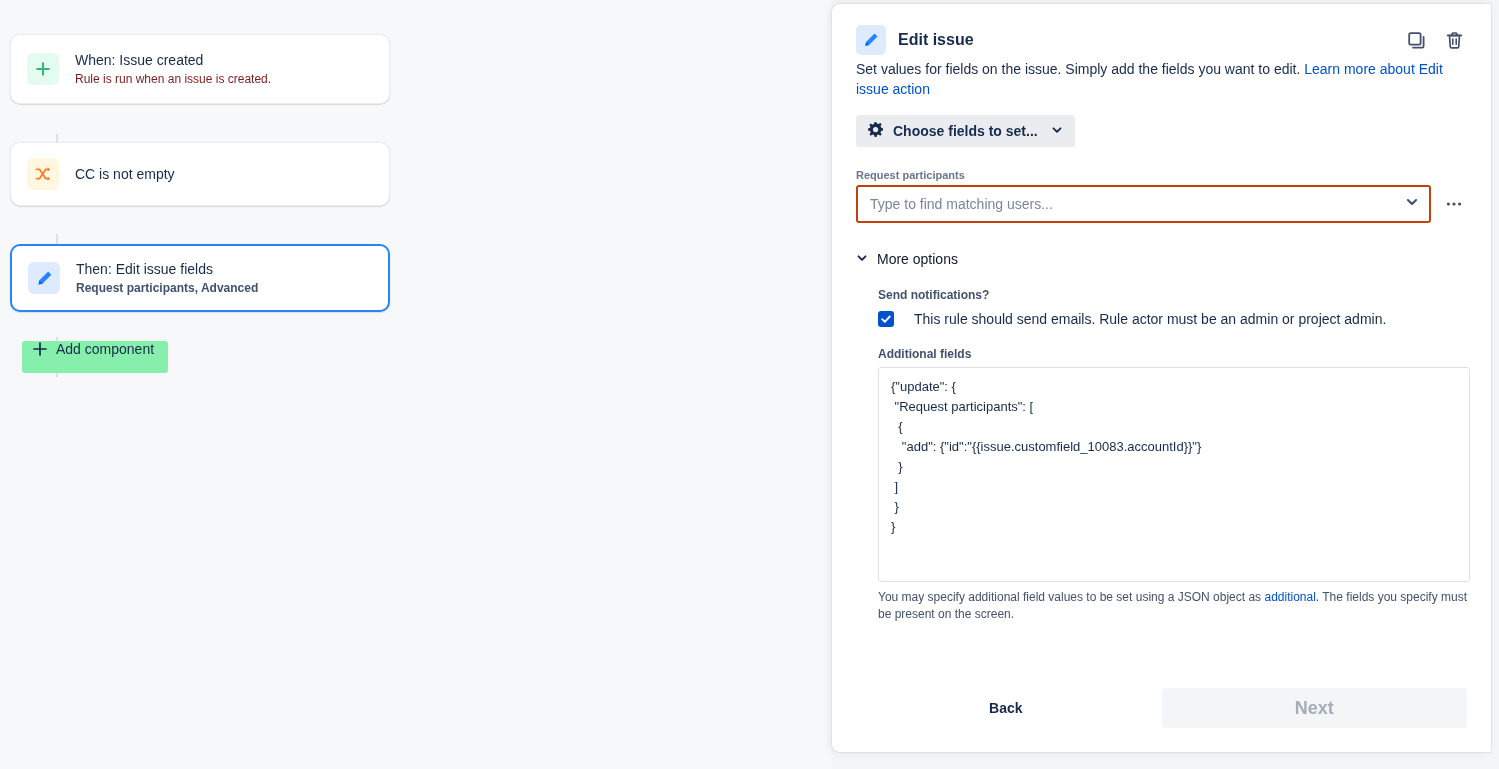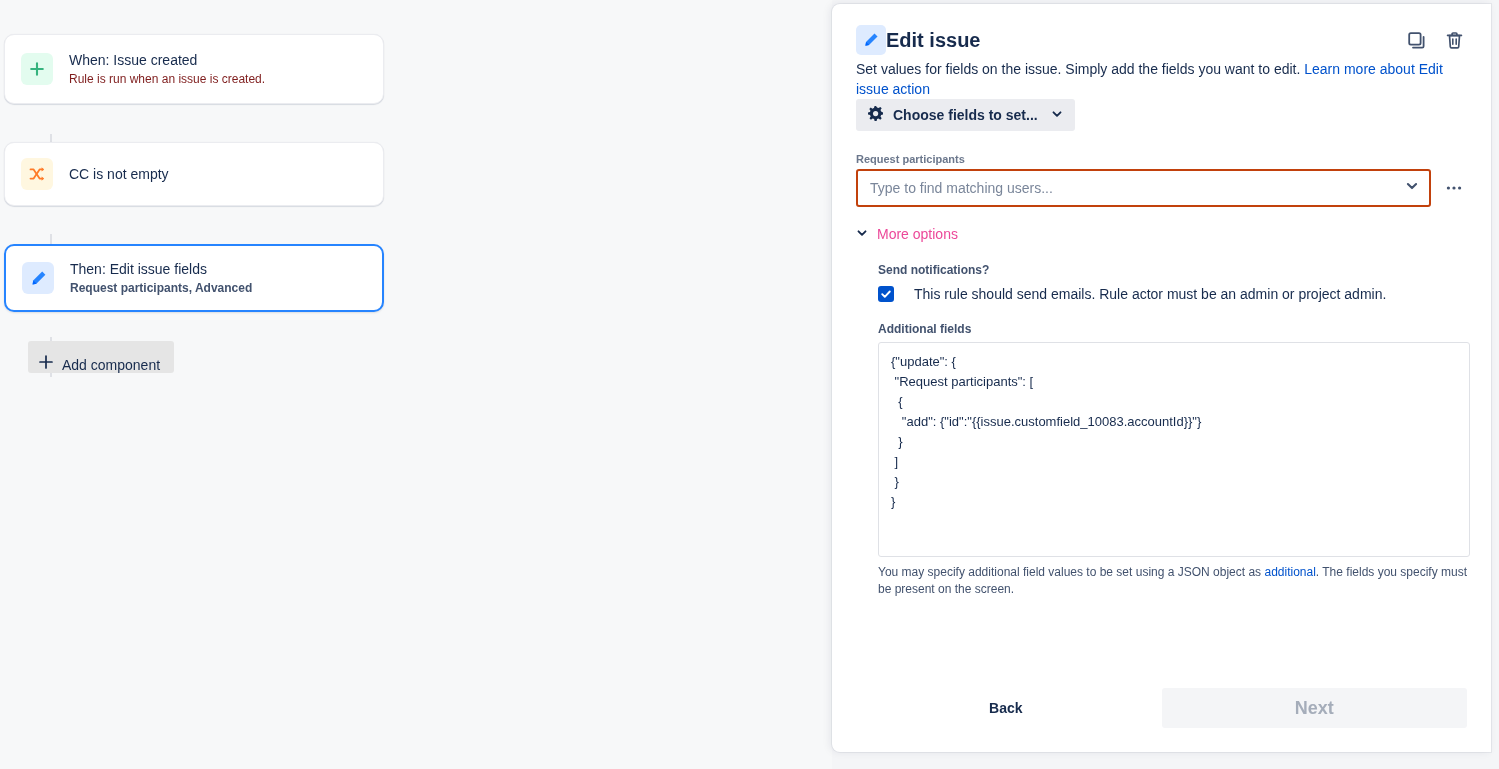--- a/index.html
+++ b/index.html
@@ -11,21 +11,21 @@
     font-family: "Liberation Sans", sans-serif;
     -webkit-font-smoothing: antialiased;
   }
   .app { position: relative; width: 1499px; height: 769px; background: #f4f5f7; }
 
   
   .canvas {
     position: absolute; left: 0; top: 0; width: 832px; height: 769px;
     background: #f7f8f9;
   }
-  .flow { position: absolute; left: 4px; top: 30px; width: 380px; }
+  .flow { position: absolute; left: 10px; top: 30px; width: 380px; }
 
   .connector {
     position: absolute; left: 46px; width: 2px; background: #dfe1e6;
   }
   .conn1 { top: 104px; height: 38px; }
   .conn2 { top: 204px; height: 38px; }
   .conn3 { top: 307px; height: 40px; }
 
   .node {
     position: relative;
@@ -56,24 +56,24 @@
   .node-title {
     font-size: 14px; color: #172b4d; line-height: 18px;
     font-weight: 400;
   }
   .node-sub {
     font-size: 12px; color: #7f1d1d; line-height: 16px; margin-top: 2px;
   }
   .node-sub.bold { color: #42526e; font-weight: 700; }
 
   .add-component {
-    position: absolute; left: 28px; top: 341px;
-    display: inline-flex; align-items: flex-end;
+    position: absolute; left: 22px; top: 341px;
+    display: inline-flex; align-items: flex-start;
     height: 32px; padding: 0 14px 0 10px;
-    background: #e5e5e5; border: none; border-radius: 3px;
+    background: #86efac; border: none; border-radius: 3px;
     color: #172b4d; font-size: 14px; font-family: inherit;
     cursor: pointer; gap: 8px;
   }
 
   
   .panel {
     position: absolute; left: 832px; top: 4px;
     width: 659px; height: 748px;
     background: #ffffff;
     border-radius: 8px 0 0 8px;
@@ -82,39 +82,40 @@
   }
   .panel-inner { padding: 20px 24px 0 24px; height: 100%; position: relative; }
 
   .panel-head { display: flex; align-items: center; height: 32px; }
   .head-icon {
     width: 30px; height: 30px; border-radius: 5px; background: #deebff;
     display: flex; align-items: center; justify-content: center;
     flex: 0 0 30px;
   }
   .head-title {
-    margin-left: 0; font-size: 20px; font-weight: 700; color: #172b4d;
+    margin-left: 12px; font-size: 16px; font-weight: 700; color: #172b4d;
   }
   .head-actions {
     margin-left: auto; display: flex; align-items: center; gap: 12px;
   }
   .icon-btn {
     width: 26px; height: 26px; display: flex; align-items: center;
     justify-content: center; background: none; border: none; padding: 0;
     cursor: pointer;
   }
 
   .desc {
     margin-top: 3px; font-size: 14px; line-height: 20px; color: #172b4d;
     max-width: 590px;
   }
   .desc2 { margin-top: 14px; }
   a.link { color: #0052cc; text-decoration: none; cursor: pointer; }
 
   .choose-btn {
+    margin-top: 16px;
     display: inline-flex; align-items: center; gap: 9px;
     height: 32px; padding: 16px 12px;
     background: #ebecf0; border: none; border-radius: 3px;
     font-size: 14px; font-weight: 700; color: #172b4d;
     font-family: inherit; cursor: pointer;
   }
 
   .field-label {
     font-size: 11px; font-weight: 700; color: #6b778c;
     margin-top: 22px; margin-bottom: 4px;
@@ -129,22 +130,22 @@
   .select-placeholder {
     flex: 1 1 auto; font-size: 14px; color: #7a869a;
   }
   .more-dots {
     width: 26px; height: 26px; display: flex; align-items: center;
     justify-content: center; background: none; border: none; padding: 0;
     cursor: pointer;
   }
 
   .more-options {
-    margin-top: 19px; display: inline-flex; align-items: center; gap: 9px;
-    font-size: 14px; color: #ec4899; cursor: pointer;
+    margin-top: 28px; display: inline-flex; align-items: center; gap: 9px;
+    font-size: 14px; color: #0f172a; cursor: pointer;
     background: none; border: none; padding: 0; font-family: inherit;
   }
 
   .sub-section { margin-left: 22px; }
   .small-label {
     font-size: 12px; font-weight: 700; color: #42526e;
     margin-top: 20px;
   }
   .check-row { display: flex; align-items: center; margin-top: 9px; gap: 20px; }
   .checkbox {

